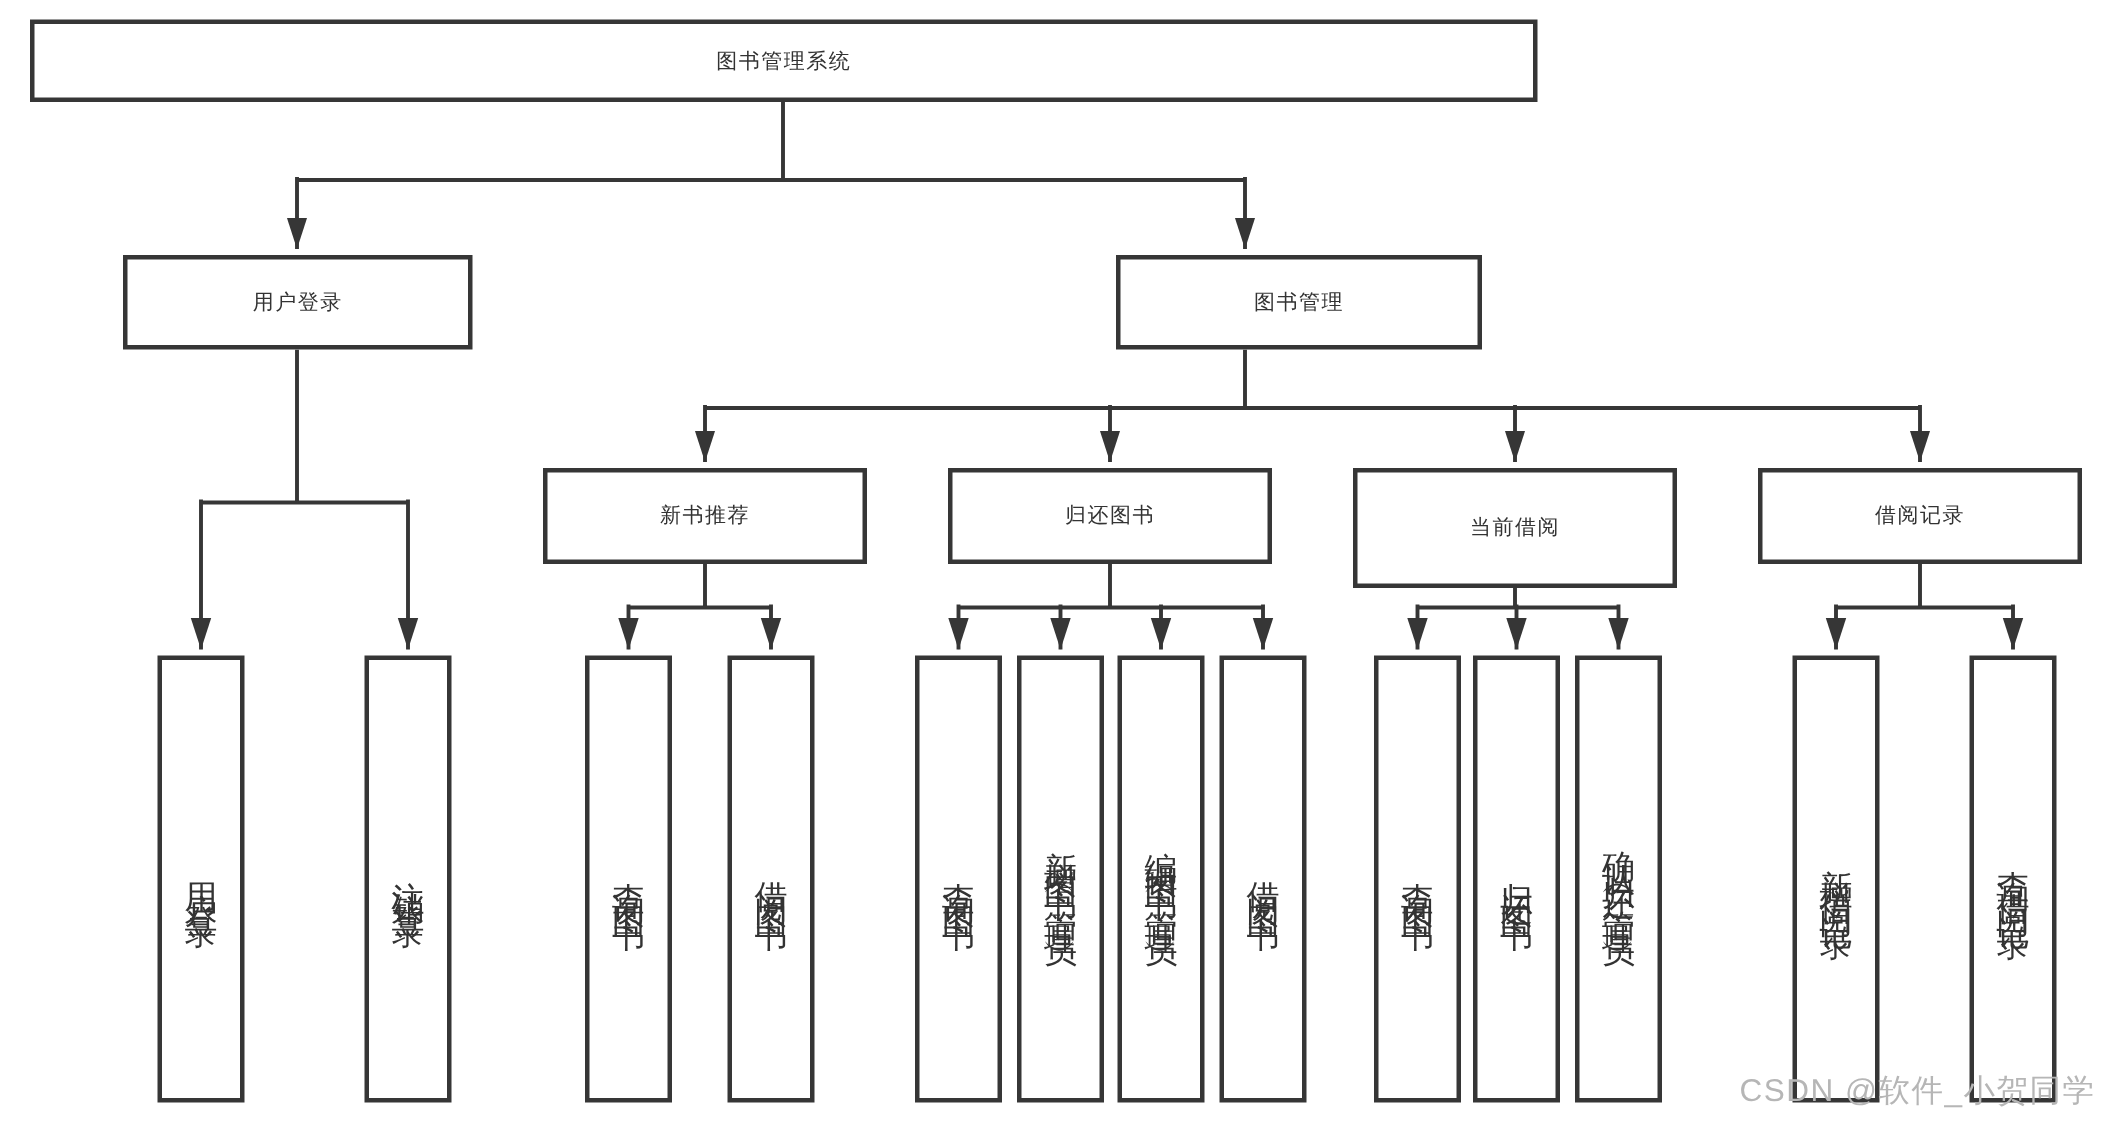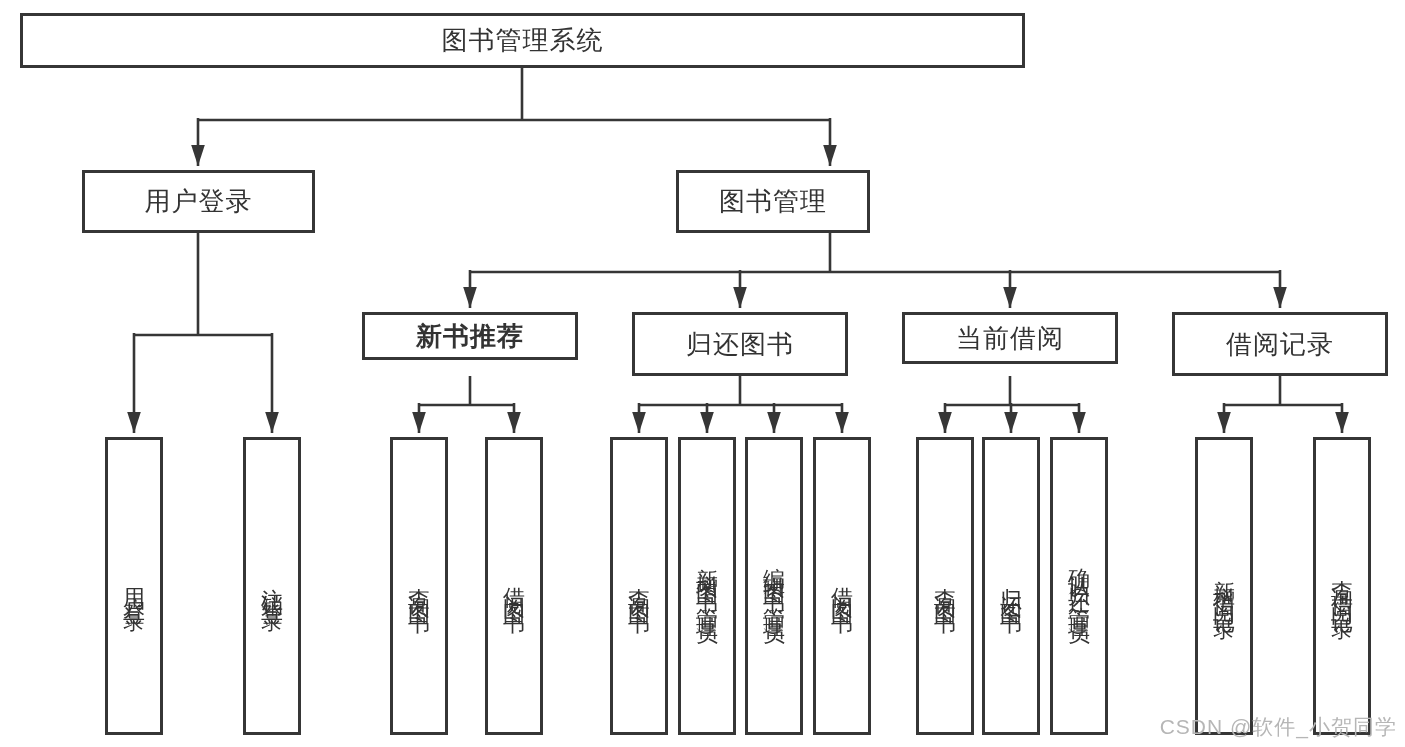--- a/index.html
+++ b/index.html
@@ -28,21 +28,21 @@
     position: absolute;
     background: #ffffff;
     border: 3px solid #363636;
     box-sizing: border-box;
     display: flex;
     align-items: center;
     justify-content: center;
     z-index: 2;
   }
   .hlabel {
-    font-size: 26px;
+    font-size: 14px;
     letter-spacing: 1px;
     white-space: nowrap;
   }
   .vtext {
     writing-mode: vertical-rl;
     text-orientation: mixed;
     font-size: 22px;
     letter-spacing: 8px;
     line-height: 1;
   }
@@ -119,33 +119,33 @@
   </svg>
 
   <div class="node" style="left:20px; top:13px; width:1005px; height:55px;">
     <span class="hlabel">图书管理系统</span>
   </div>
 
   <div class="node" style="left:82px; top:170px; width:233px; height:63px;">
     <span class="hlabel">用户登录</span>
   </div>
 
-  <div class="node" style="left:676px; top:170px; width:194px; height:63px;">
+  <div class="node" style="left:744px; top:170px; width:244px; height:63px;">
     <span class="hlabel">图书管理</span>
   </div>
 
-  <div class="node" style="left:362px; top:312px; width:216px; height:48px;font-weight:bold;">
+  <div class="node" style="left:362px; top:312px; width:216px; height:64px;">
     <span class="hlabel">新书推荐</span>
   </div>
 
   <div class="node" style="left:632px; top:312px; width:216px; height:64px;">
     <span class="hlabel">归还图书</span>
   </div>
 
-  <div class="node" style="left:902px; top:312px; width:216px; height:52px;">
+  <div class="node" style="left:902px; top:312px; width:216px; height:80px;">
     <span class="hlabel">当前借阅</span>
   </div>
 
   <div class="node" style="left:1172px; top:312px; width:216px; height:64px;">
     <span class="hlabel">借阅记录</span>
   </div>
 
   <div class="node" style="left:105px; top:437px; width:58px; height:298px;">
     <span class="vtext">用户登录</span>
   </div>

